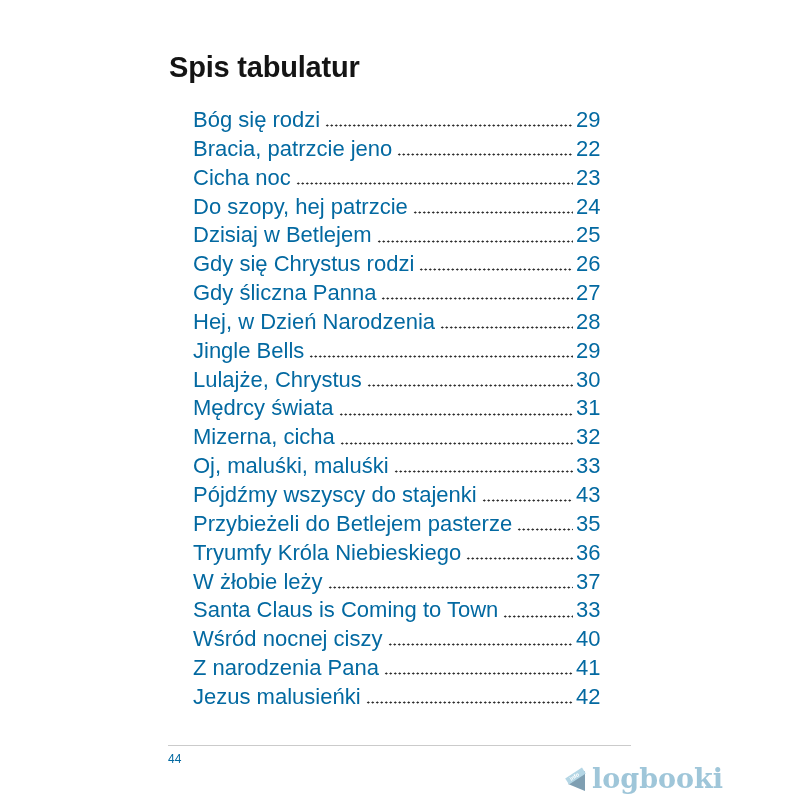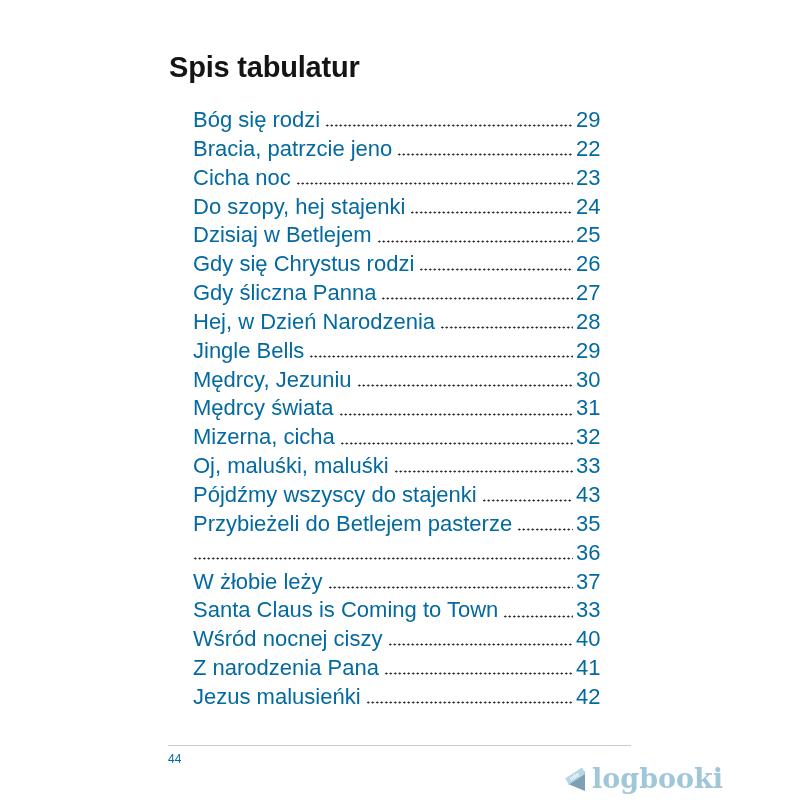--- a/index.html
+++ b/index.html
@@ -45,21 +45,21 @@
         <span class="t">Bracia, patrzcie jeno</span>
         <div class="dots"></div>
         <span class="num">22</span>
       </div>
       <div class="row">
         <span class="t">Cicha noc</span>
         <div class="dots"></div>
         <span class="num">23</span>
       </div>
       <div class="row">
-        <span class="t">Do szopy, hej stajenki</span>
+        <span class="t">Do szopy, hej patrzcie</span>
         <div class="dots"></div>
         <span class="num">24</span>
       </div>
       <div class="row">
         <span class="t">Dzisiaj w Betlejem</span>
         <div class="dots"></div>
         <span class="num">25</span>
       </div>
       <div class="row">
         <span class="t">Gdy się Chrystus rodzi</span>
@@ -75,21 +75,21 @@
         <span class="t">Hej, w Dzień Narodzenia</span>
         <div class="dots"></div>
         <span class="num">28</span>
       </div>
       <div class="row">
         <span class="t">Jingle Bells</span>
         <div class="dots"></div>
         <span class="num">29</span>
       </div>
       <div class="row">
-        <span class="t">Mędrcy, Jezuniu</span>
+        <span class="t">Lulajże, Chrystus</span>
         <div class="dots"></div>
         <span class="num">30</span>
       </div>
       <div class="row">
         <span class="t">Mędrcy świata</span>
         <div class="dots"></div>
         <span class="num">31</span>
       </div>
       <div class="row">
         <span class="t">Mizerna, cicha</span>
@@ -105,20 +105,21 @@
         <span class="t">Pójdźmy wszyscy do stajenki</span>
         <div class="dots"></div>
         <span class="num">43</span>
       </div>
       <div class="row">
         <span class="t">Przybieżeli do Betlejem pasterze</span>
         <div class="dots"></div>
         <span class="num">35</span>
       </div>
       <div class="row">
+        <span class="t">Tryumfy Króla Niebieskiego</span>
         <div class="dots"></div>
         <span class="num">36</span>
       </div>
       <div class="row">
         <span class="t">W żłobie leży</span>
         <div class="dots"></div>
         <span class="num">37</span>
       </div>
       <div class="row">
         <span class="t">Santa Claus is Coming to Town</span>

